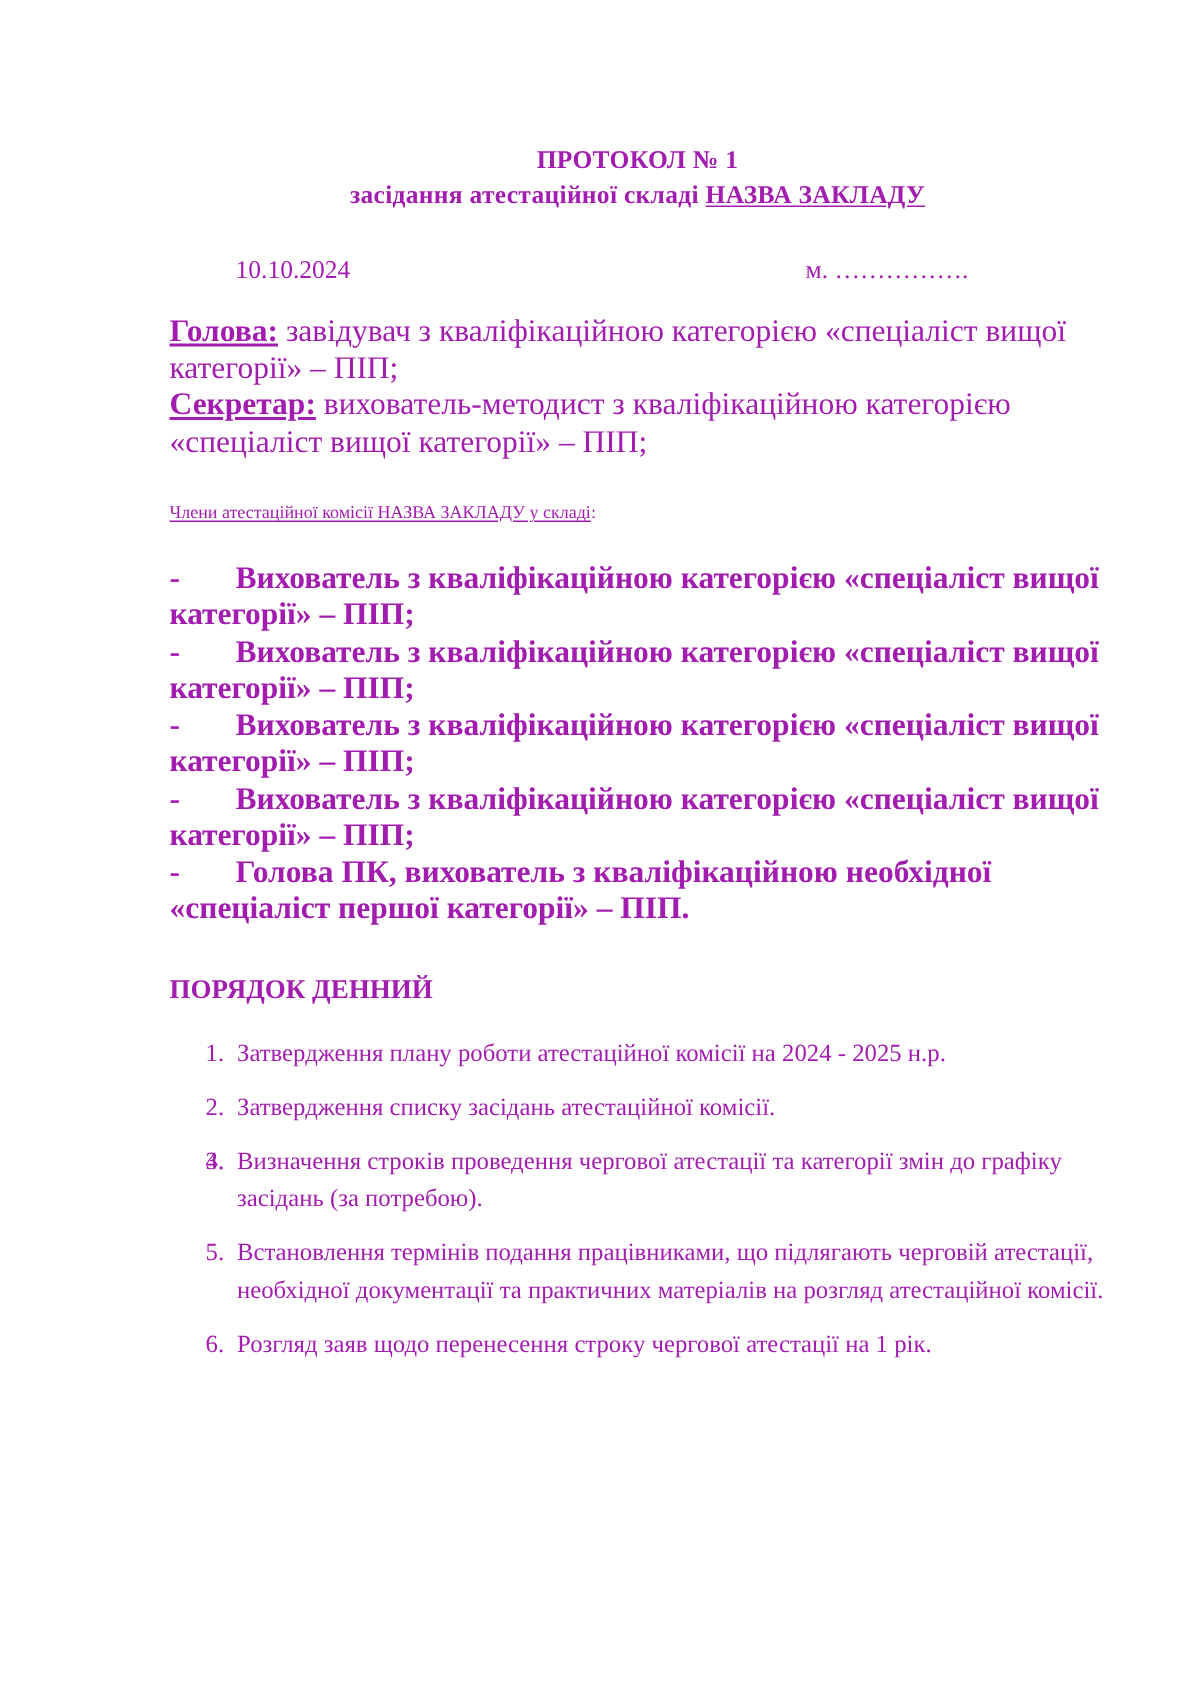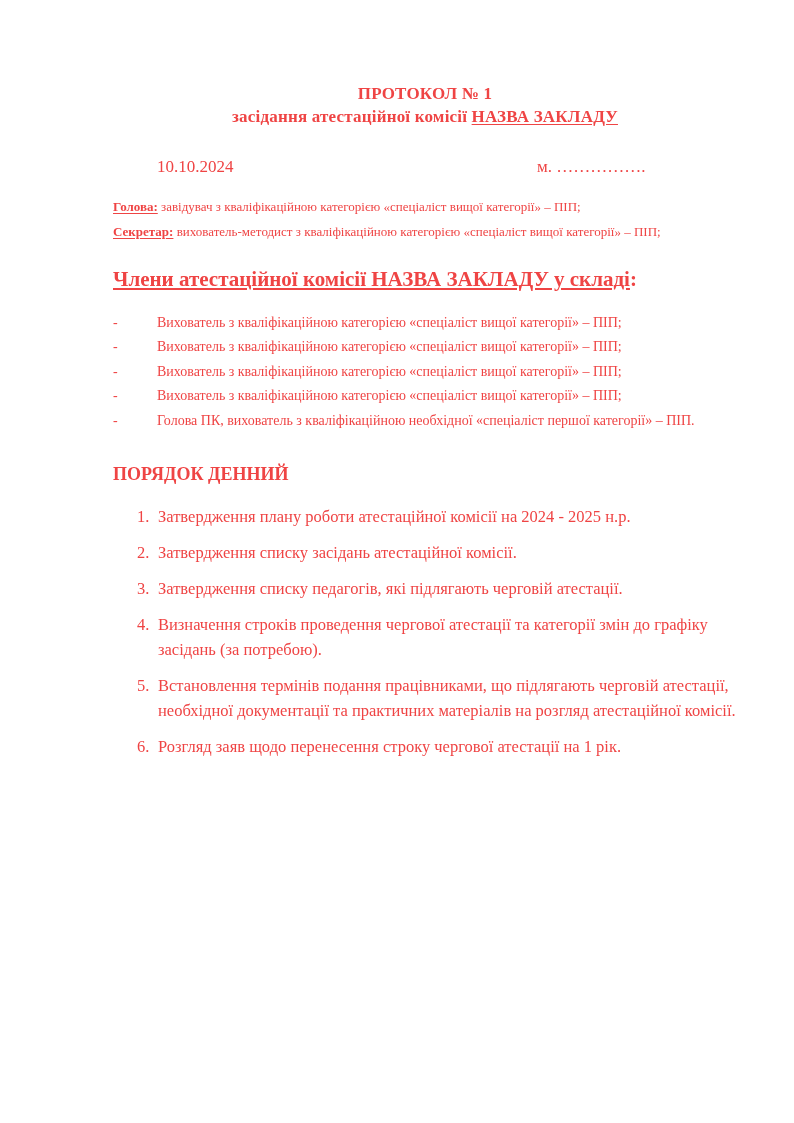--- a/index.html
+++ b/index.html
@@ -5,23 +5,23 @@
   html, body {
     margin: 0;
     padding: 0;
     background: #ffffff;
   }
   .page {
     position: relative;
     width: 794px;
     height: 924px;
     background: #ffffff;
-    margin: 4px auto;
+    margin: 17px auto;
     font-family: "Liberation Serif", "DejaVu Serif", serif;
-    color: #ef4444;
+    color: #a21caf;
     overflow: hidden;
     box-sizing: border-box;
   }
   .content {
     position: absolute;
     left: 113px;
     top: 0;
     width: 624px;
   }
 
@@ -57,62 +57,63 @@
   }
   .place-value {
     position: absolute;
     left: 424px;
     top: 0;
     white-space: nowrap;
   }
 
   
   .para {
-    font-size: 13px;
+    font-size: 21px;
     line-height: 24.5px;
     text-align: left;
     margin: 0;
   }
   .para.spaced {
     margin-top: 17px;
   }
   .lead {
     font-weight: bold;
     text-decoration: underline;
     text-underline-offset: 2px;
   }
   .heading-bold {
     font-weight: bold;
     font-size: 16.5px;
     line-height: 24.5px;
     margin: 0;
   }
   .heading-underline {
-    font-weight: bold;
-    font-size: 21px;
+    font-weight: normal;
+    font-size: 12px;
     line-height: 24.5px;
     margin: 0;
   }
   .heading-underline .u-part {
     text-decoration: underline;
     text-underline-offset: 2px;
   }
 
   
   .dash-list {
     margin: 0;
     padding: 0;
     list-style: none;
   }
   .dash-item {
     position: relative;
-    font-size: 14px;
+    font-size: 21px;
     line-height: 24.5px;
     padding-left: 0;
     text-indent: 0;
+    font-weight: bold;
   }
   .dash-item .marker {
     display: inline-block;
     width: 44px;
   }
 
   
   .agenda-heading {
     font-weight: bold;
     font-size: 18px;
@@ -154,21 +155,21 @@
   }
 </style>
 </head>
 <body>
 
 <div class="page">
   <div class="content">
 
     <div class="title-block">
       <div class="title-line">ПРОТОКОЛ № 1</div>
-      <div class="title-line"><span>засідання атестаційної комісії </span><span class="u">НАЗВА ЗАКЛАДУ</span></div>
+      <div class="title-line"><span>засідання атестаційної складі </span><span class="u">НАЗВА ЗАКЛАДУ</span></div>
     </div>
 
     <div class="date-row">
       <span class="date-value">10.10.2024</span>
       <span class="place-value">м. …………….</span>
     </div>
 
     <p class="para spaced"><span class="lead">Голова:</span><span> завідувач з кваліфікаційною категорією «спеціаліст вищої категорії» – ПІП;</span></p>
 
     <p class="para"><span class="lead">Секретар:</span><span> вихователь-методист з кваліфікаційною категорією «спеціаліст вищої категорії» –  ПІП;</span></p>
@@ -182,21 +183,21 @@
       <li class="dash-item"><span class="marker">-</span><span>Вихователь з кваліфікаційною категорією «спеціаліст вищої категорії» – ПІП;</span></li>
       <li class="dash-item"><span class="marker">-</span><span>Вихователь з кваліфікаційною категорією «спеціаліст вищої категорії» – ПІП;</span></li>
       <li class="dash-item"><span class="marker">-</span><span>Голова ПК, вихователь з кваліфікаційною необхідної «спеціаліст першої категорії» –  ПІП.</span></li>
     </ul>
 
     <p class="agenda-heading">ПОРЯДОК ДЕННИЙ</p>
 
     <ol class="agenda-list">
       <li class="agenda-item"><span class="num">1.</span><span>Затвердження плану роботи атестаційної комісії на 2024 - 2025 н.р.</span></li>
       <li class="agenda-item"><span class="num">2.</span><span>Затвердження списку засідань атестаційної комісії.</span></li>
-      <li class="agenda-item"><span class="num">3.</span><span>Затвердження списку педагогів, які підлягають черговій атестації.</span></li>
+      <li class="agenda-item"><span class="num">3.</span></li>
       <li class="agenda-item"><span class="num">4.</span><span>Визначення строків проведення чергової атестації та категорії змін до графіку засідань (за потребою).</span></li>
       <li class="agenda-item"><span class="num">5.</span><span>Встановлення термінів подання працівниками, що підлягають черговій атестації, необхідної документації та практичних матеріалів на розгляд атестаційної комісії.</span></li>
       <li class="agenda-item"><span class="num">6.</span><span>Розгляд заяв щодо перенесення строку чергової атестації на 1 рік.</span></li>
     </ol>
 
   </div>
 
   <div class="page-number">1</div>
 </div>
 

